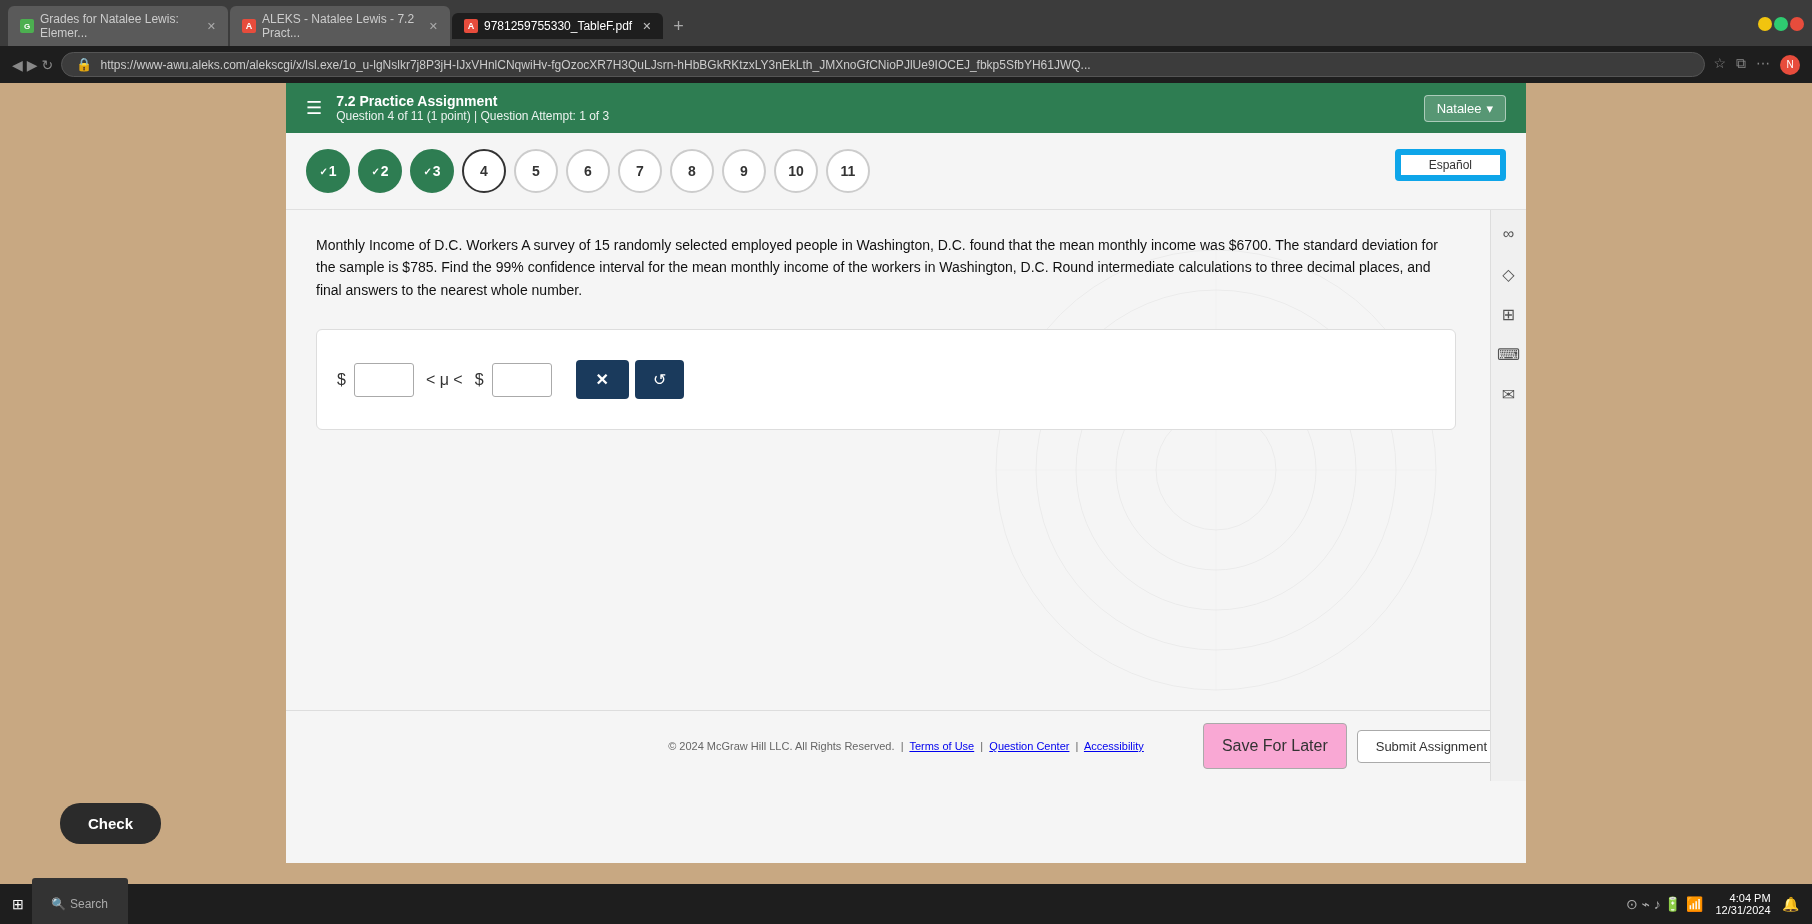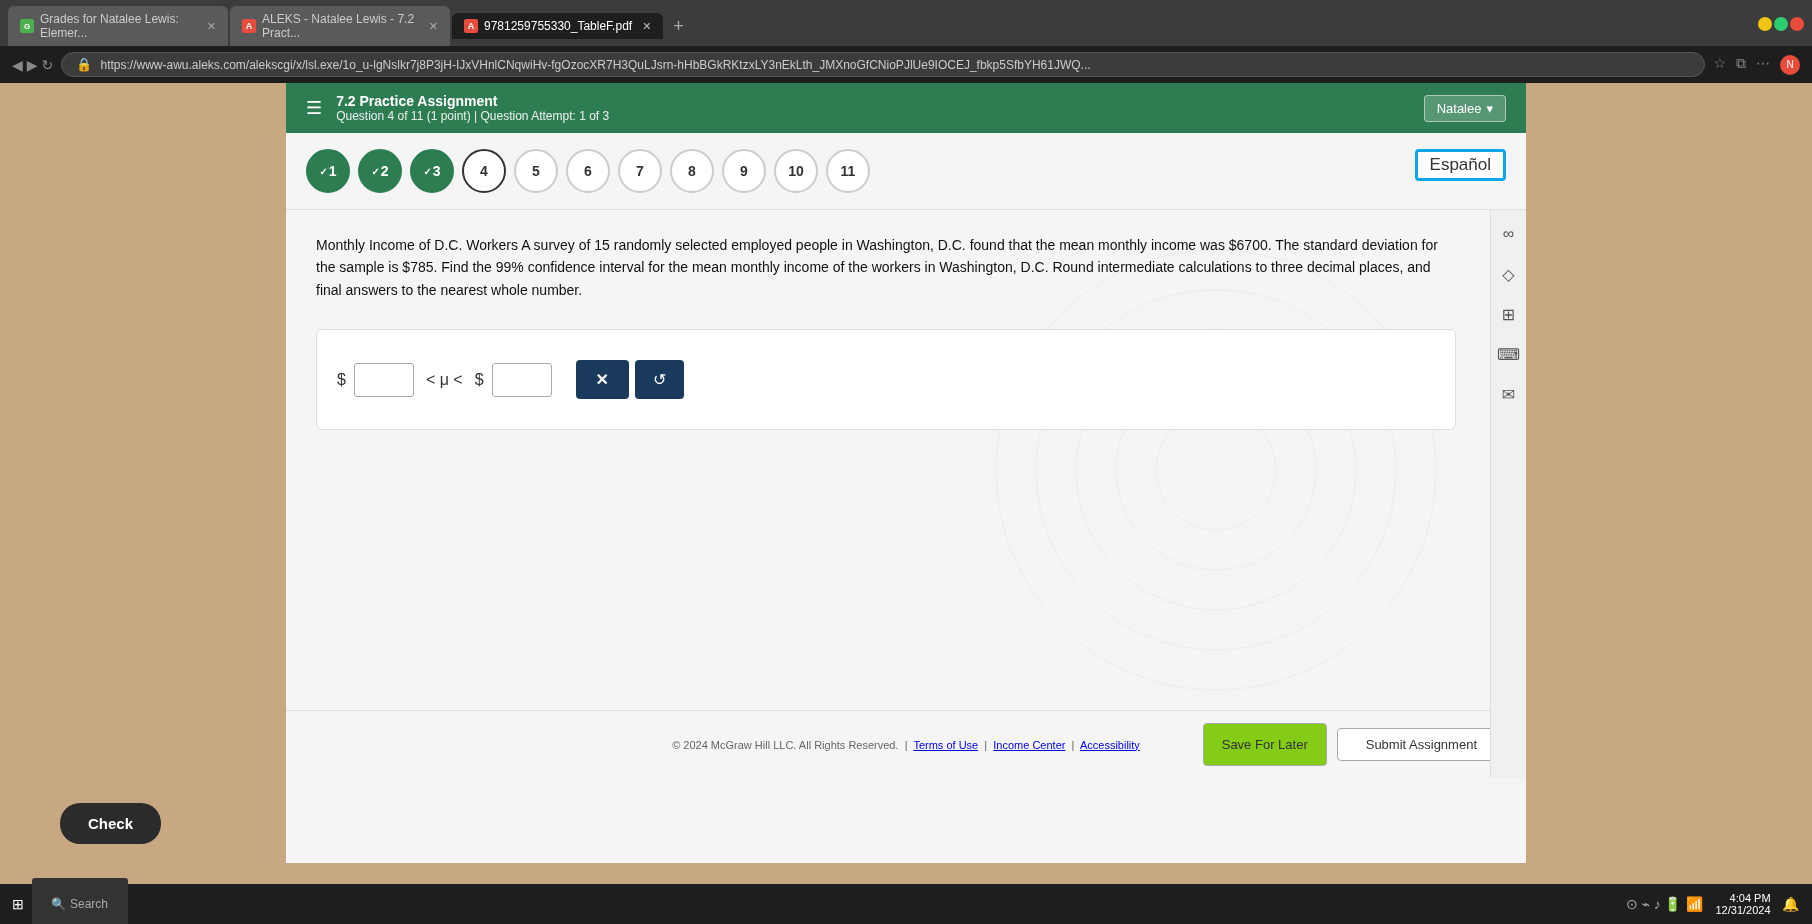--- a/index.html
+++ b/index.html
@@ -197,24 +197,24 @@
       gap: 8px;
       border-bottom: 1px solid #e0e0e0;
       position: relative;
     }
 
     .espanol-btn {
       position: absolute;
       right: 20px;
       top: 16px;
       background: white;
-      border: 3px solid #0ea5e9;
+      border: 6px solid #0ea5e9;
       border-radius: 4px;
-      padding: 3px 12px;
-      font-size: 17px;
+      padding: 3px 28px;
+      font-size: 12px;
       cursor: pointer;
       color: #333;
     }
 
     .q-btn {
       width: 44px;
       height: 44px;
       border-radius: 50%;
       border: 2px solid #ccc;
       background: white;
@@ -347,34 +347,34 @@
       display: flex;
       align-items: center;
       justify-content: flex-end;
       padding: 12px 20px;
       border-top: 1px solid #ddd;
       background: #f5f5f5;
       gap: 10px;
     }
 
     .btn-save-later {
-      background: #84cc16;
+      background: #f9a8d4;
       border: 1px solid #aaa;
       border-radius: 4px;
       padding: 13px 18px;
-      font-size: 13px;
+      font-size: 16px;
       cursor: pointer;
       color: #333;
     }
 
     .btn-submit {
       background: white;
       border: 1px solid #aaa;
       border-radius: 4px;
-      padding: 8px 28px;
+      padding: 8px 18px;
       font-size: 13px;
       cursor: pointer;
       color: #333;
     }
 
     .btn-check {
       background: #2b2b2b;
       color: white;
       border: none;
       border-radius: 20px;
@@ -542,21 +542,21 @@
           </div>
         </div>
       </div>
 
       <div class="app-footer" style="position:relative;">
         <div style="position:absolute;left:50%;transform:translateX(-50%);font-size:11px;color:#666;white-space:nowrap;">
           <span>© 2024 McGraw Hill LLC. All Rights Reserved.</span>
           &nbsp;|&nbsp;
           <a href="#">Terms of Use</a>
           &nbsp;|&nbsp;
-          <a href="#">Income Center</a>
+          <a href="#">Question Center</a>
           &nbsp;|&nbsp;
           <a href="#">Accessibility</a>
         </div>
         <button class="btn-save-later">Save For Later</button>
         <button class="btn-submit">Submit Assignment</button>
       </div>
     </div>
 
     <div class="side-panel">
       <div class="side-btn" title="Infinity">∞</div>

